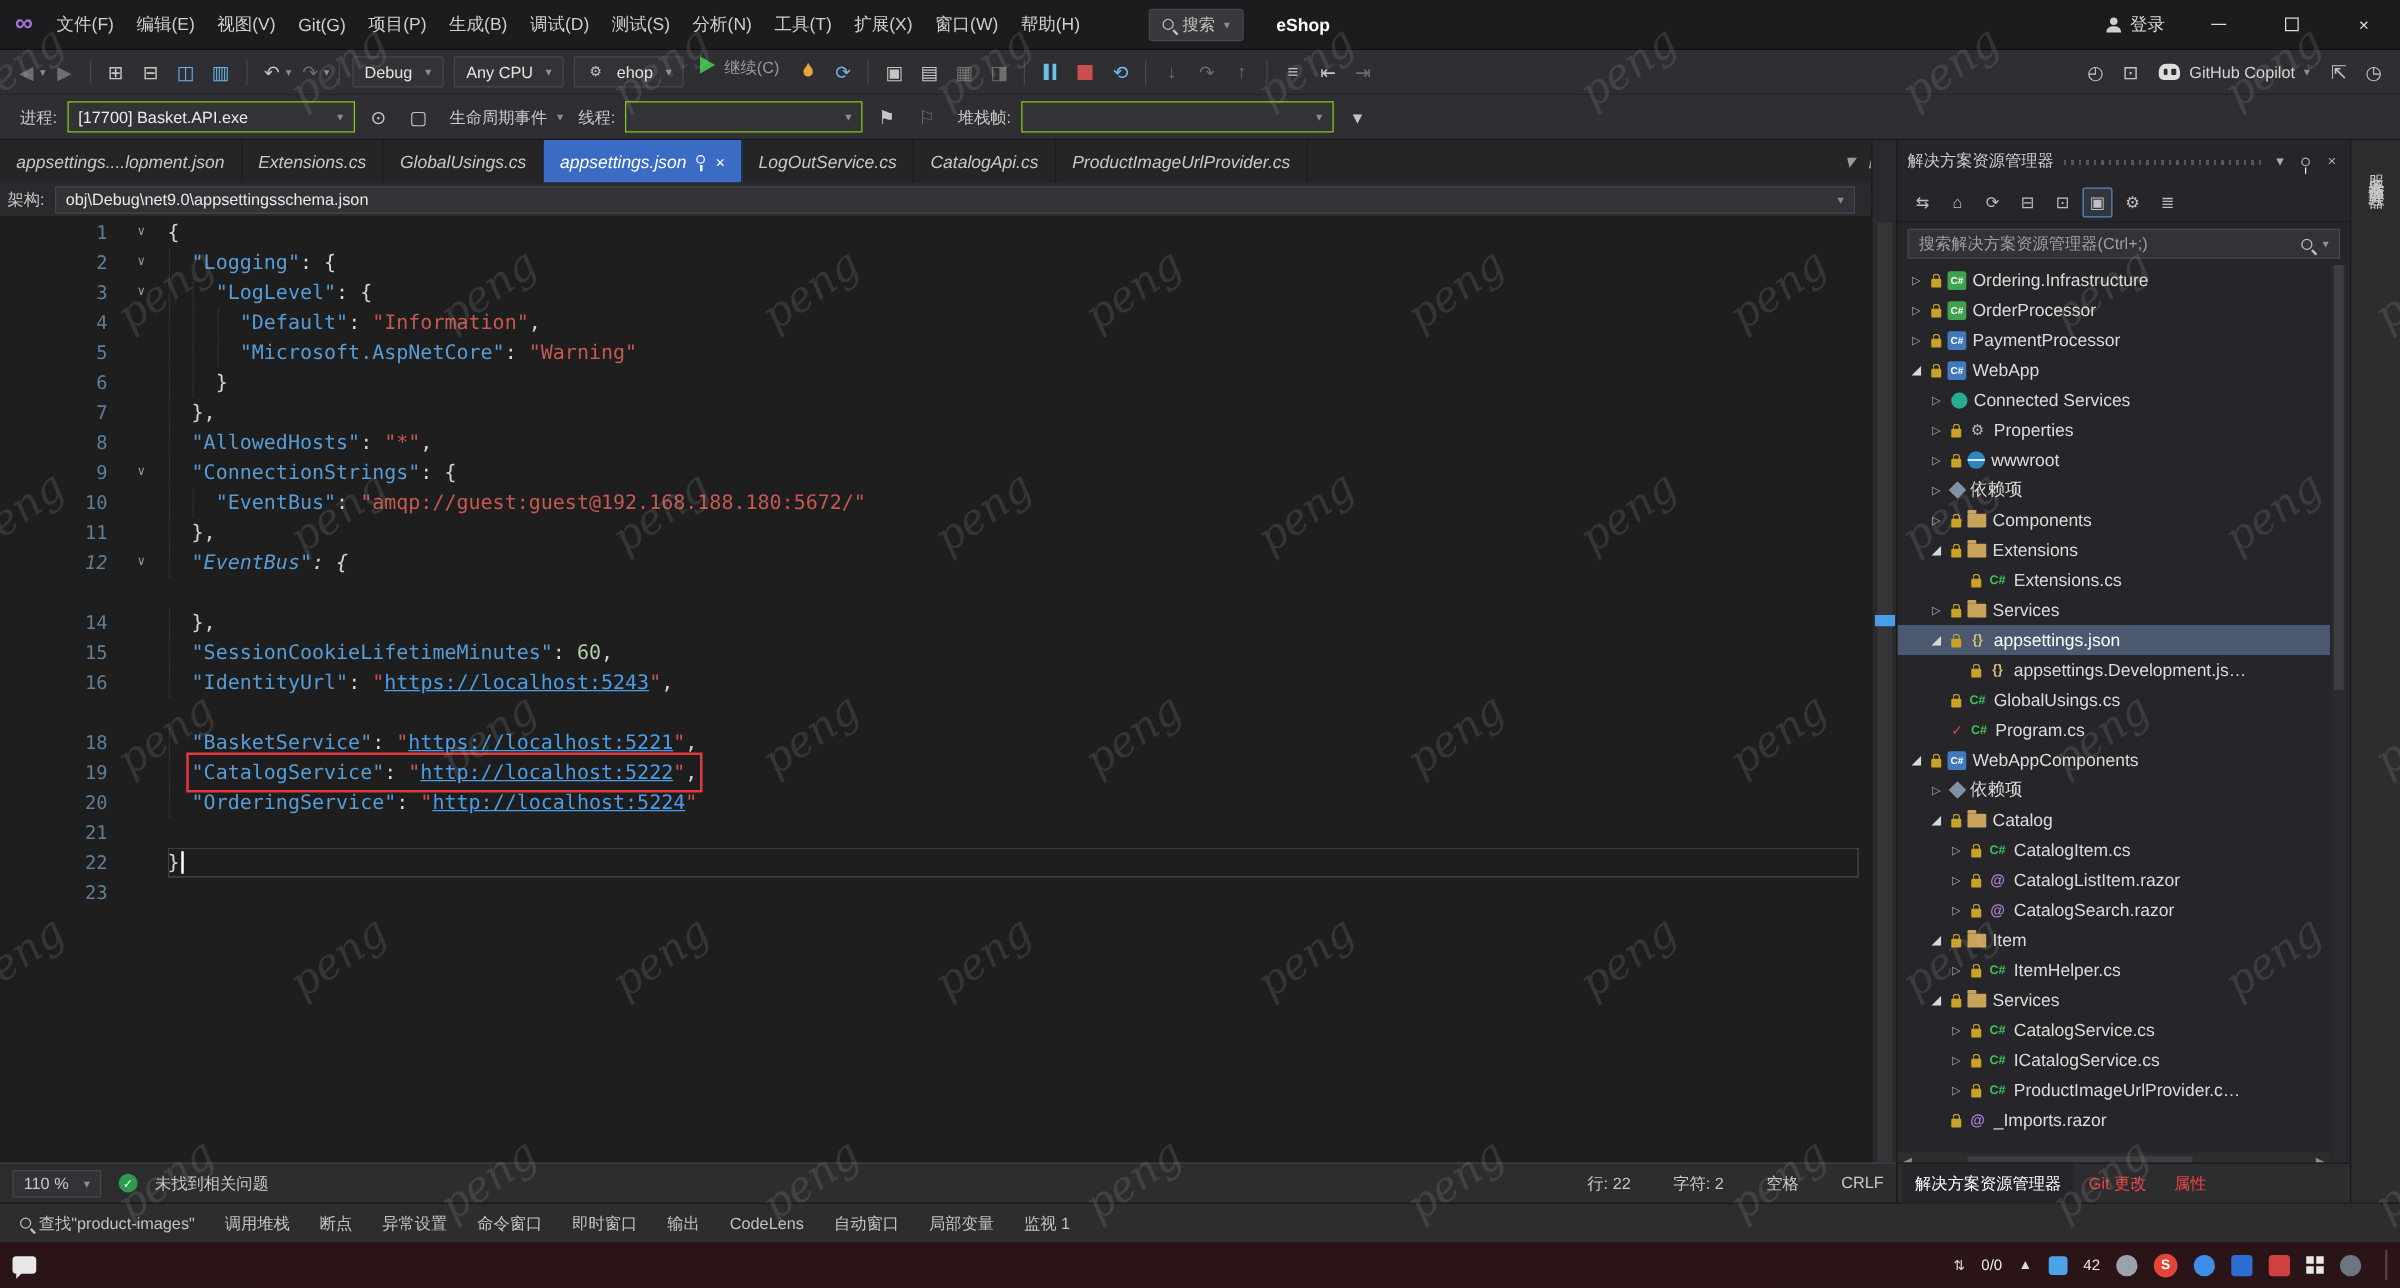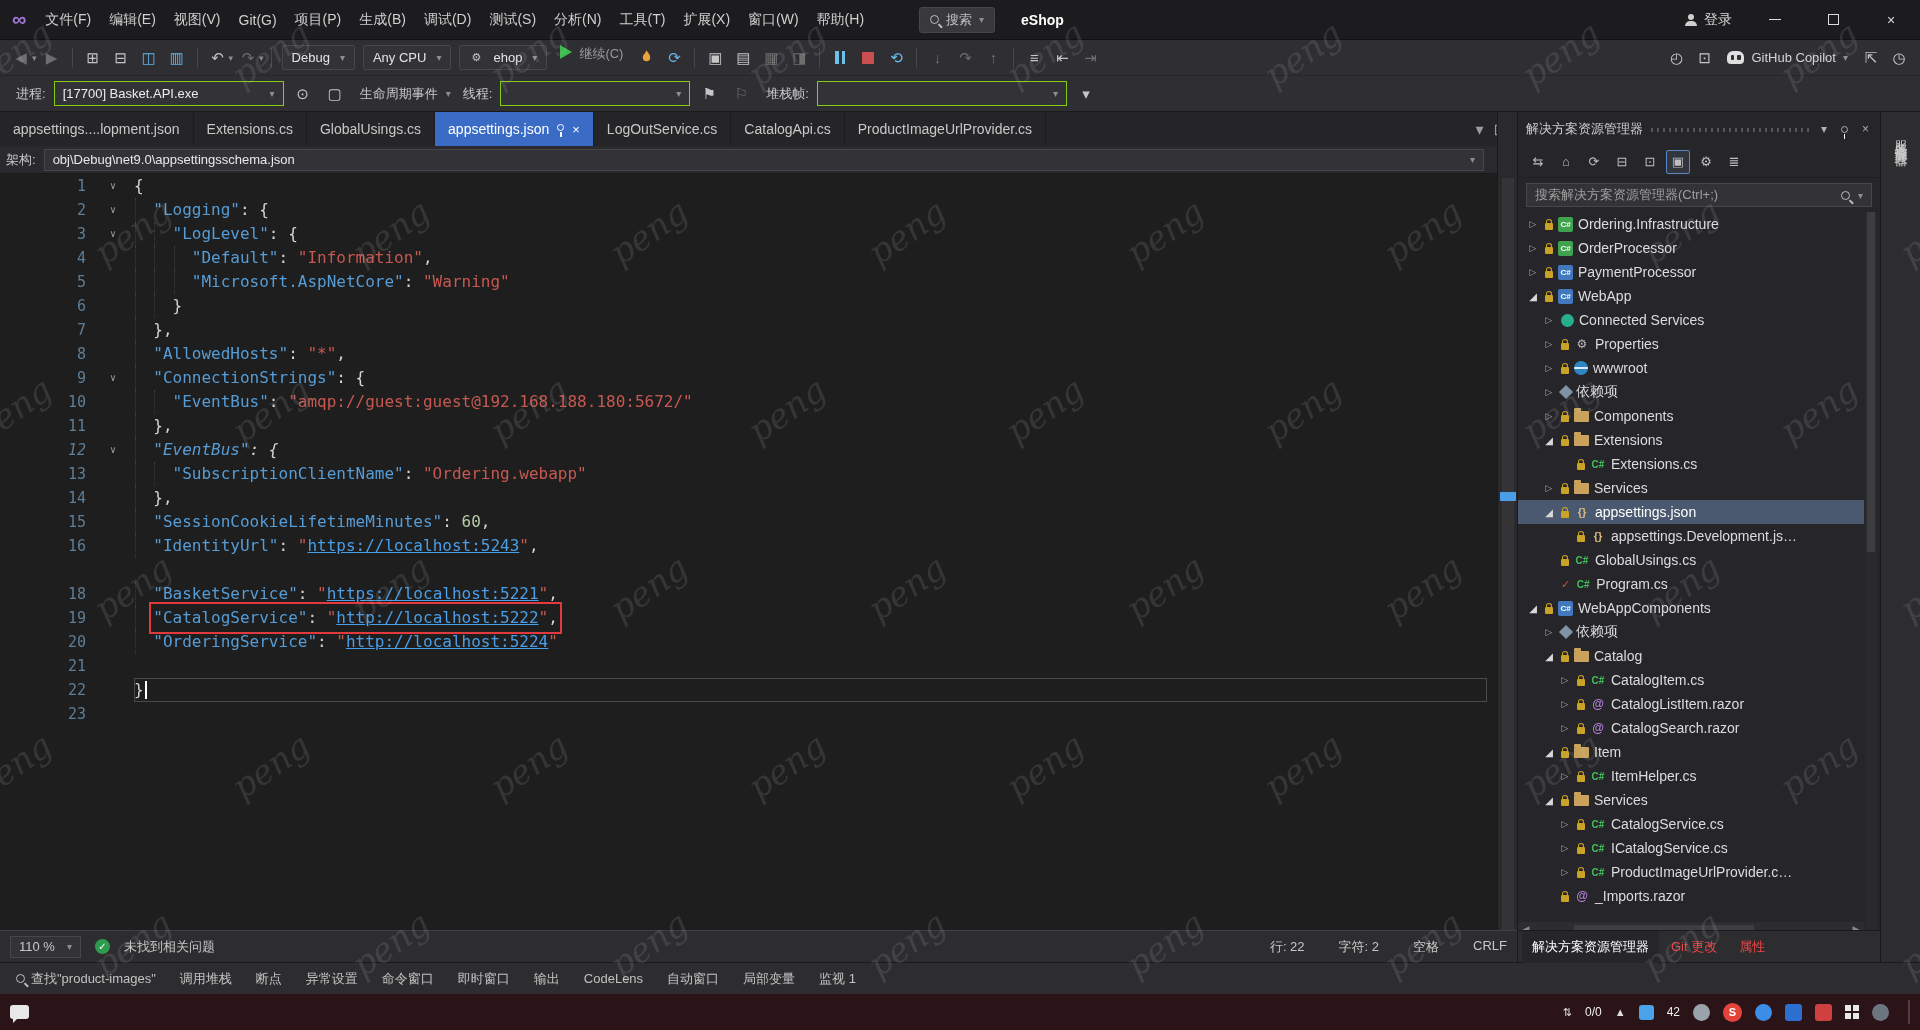--- a/index.html
+++ b/index.html
@@ -54,21 +54,21 @@
 
   .debugbar { position:absolute; left:0; top:76px; width:1920px; height:36px; background:#2E2E33;
               display:flex; align-items:center; padding:0 10px; gap:6px; color:#C8C8C8; font-size:13px;
               border-bottom:1px solid #1A1A1A; }
   .dlabel { margin:0 2px 0 6px; }
   .dcombo { background:#333337; border:1px solid #84cc16; height:25px; display:flex; align-items:center;
             justify-content:space-between; gap:10px; padding:0 8px; color:#ECECEC; }
   .dcombo.empty { color:#777; }
 
   
-  .tabrow { position:absolute; left:0; top:112px; width:1517px; height:34px; background:#252528; display:flex; }
+  .tabrow { position:absolute; left:0; top:112px; width:1517px; height:34px; background:#252528; display:flex;font-style:italic; }
   .dtab { height:34px; display:flex; align-items:center; padding:0 13px; color:#C8C8C8; font-size:14px;
           border-right:1px solid #1C1C1E; gap:8px; white-space:nowrap; }
   .dtab.active { background:#3A6BC5; color:#FFF; }
   .pin { width:7px; height:7px; border:1.5px solid #FFF; border-radius:50%; position:relative; display:inline-block; margin-top:-4px;}
   .pin::after { content:''; position:absolute; left:2px; top:7px; width:1.5px; height:5px; background:#FFF; }
   .tabx { font-size:13px; }
   .tabrow-icons { position:absolute; right:10px; top:0; height:34px; display:flex; align-items:center; gap:10px; color:#9A9A9A; }
 
   
   .schemabar { position:absolute; left:0; top:146px; width:1517px; height:28px; background:#2A2A2E;
@@ -373,21 +373,20 @@
       <div class="code-line" style="top: 48px;"><span class="gut">3</span><span class="fold">∨</span><span class="line-body"><span class="ind"></span><span class="ind"></span><span><span class="tk-k">"LogLevel"</span><span class="tk-p">: {</span></span></span></div>
       <div class="code-line" style="top: 72px;"><span class="gut">4</span><span class="fold"></span><span class="line-body"><span class="ind"></span><span class="ind"></span><span class="ind"></span><span><span class="tk-k">"Default"</span><span class="tk-p">: </span><span class="tk-s">"Information"</span><span class="tk-p">,</span></span></span></div>
       <div class="code-line" style="top: 96px;"><span class="gut">5</span><span class="fold"></span><span class="line-body"><span class="ind"></span><span class="ind"></span><span class="ind"></span><span><span class="tk-k">"Microsoft.AspNetCore"</span><span class="tk-p">: </span><span class="tk-s">"Warning"</span></span></span></div>
       <div class="code-line" style="top: 120px;"><span class="gut">6</span><span class="fold"></span><span class="line-body"><span class="ind"></span><span class="ind"></span><span><span class="tk-p">}</span></span></span></div>
       <div class="code-line" style="top: 144px;"><span class="gut">7</span><span class="fold"></span><span class="line-body"><span class="ind"></span><span><span class="tk-p">},</span></span></span></div>
       <div class="code-line" style="top: 168px;"><span class="gut">8</span><span class="fold"></span><span class="line-body"><span class="ind"></span><span><span class="tk-k">"AllowedHosts"</span><span class="tk-p">: </span><span class="tk-s">"*"</span><span class="tk-p">,</span></span></span></div>
       <div class="code-line" style="top: 192px;"><span class="gut">9</span><span class="fold">∨</span><span class="line-body"><span class="ind"></span><span><span class="tk-k">"ConnectionStrings"</span><span class="tk-p">: {</span></span></span></div>
       <div class="code-line" style="top: 216px;"><span class="gut">10</span><span class="fold"></span><span class="line-body"><span class="ind"></span><span class="ind"></span><span><span class="tk-k">"EventBus"</span><span class="tk-p">: </span><span class="tk-s">"amqp://guest:guest@192.168.188.180:5672/"</span></span></span></div>
       <div class="code-line" style="top: 240px;"><span class="gut">11</span><span class="fold"></span><span class="line-body"><span class="ind"></span><span><span class="tk-p">},</span></span></span></div>
       <div class="code-line" style="top: 264px; font-style: italic;"><span class="gut">12</span><span class="fold">∨</span><span class="line-body"><span class="ind"></span><span><span class="tk-k">"EventBus"</span><span class="tk-p">: {</span></span></span></div>
-      <div class="code-line" style="top: 288px;"><span class="gut">13</span><span class="fold"></span><span class="line-body"><span class="ind"></span><span class="ind"></span><span><span class="tk-k">"SubscriptionClientName"</span><span class="tk-p">: </span><span class="tk-s">"Ordering.webapp"</span></span></span></div>
       <div class="code-line" style="top: 312px;"><span class="gut">14</span><span class="fold"></span><span class="line-body"><span class="ind"></span><span><span class="tk-p">},</span></span></span></div>
       <div class="code-line" style="top: 336px;"><span class="gut">15</span><span class="fold"></span><span class="line-body"><span class="ind"></span><span><span class="tk-k">"SessionCookieLifetimeMinutes"</span><span class="tk-p">: </span><span class="tk-n">60</span><span class="tk-p">,</span></span></span></div>
       <div class="code-line" style="top: 360px;"><span class="gut">16</span><span class="fold"></span><span class="line-body"><span class="ind"></span><span><span class="tk-k">"IdentityUrl"</span><span class="tk-p">: </span><span class="tk-q">"</span><span class="tk-l">https://localhost:5243</span><span class="tk-q">"</span><span class="tk-p">,</span></span></span></div>
       <div class="code-line" style="top: 408px;"><span class="gut">18</span><span class="fold"></span><span class="line-body"><span class="ind"></span><span><span class="tk-k">"BasketService"</span><span class="tk-p">: </span><span class="tk-q">"</span><span class="tk-l">https://localhost:5221</span><span class="tk-q">"</span><span class="tk-p">,</span></span></span></div>
       <div class="code-line" style="top: 432px;"><span class="gut">19</span><span class="fold"></span><span class="line-body"><span class="ind"></span><span class="red-box"><span class="tk-k">"CatalogService"</span><span class="tk-p">: </span><span class="tk-q">"</span><span class="tk-l">http://localhost:5222</span><span class="tk-q">"</span><span class="tk-p">,</span></span></span></div>
       <div class="code-line" style="top: 456px;"><span class="gut">20</span><span class="fold"></span><span class="line-body"><span class="ind"></span><span><span class="tk-k">"OrderingService"</span><span class="tk-p">: </span><span class="tk-q">"</span><span class="tk-l">http://localhost:5224</span><span class="tk-q">"</span></span></span></div>
       <div class="code-line" style="top: 480px; align-items: flex-end;"><span class="gut">21</span><span class="fold"></span><span class="line-body"><span></span></span></div>
       <div class="code-line" style="top: 504px;"><span class="gut">22</span><span class="fold"></span><span class="line-body current"><span><span class="tk-p">}</span></span><span class="caret"></span></span></div>
       <div class="code-line" style="top: 528px;"><span class="gut">23</span><span class="fold"></span><span class="line-body"><span></span></span></div>
     </div>

